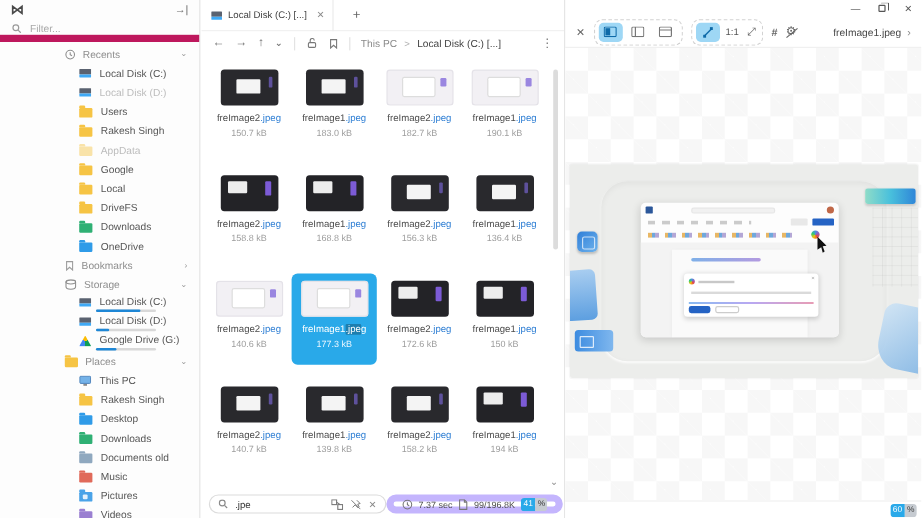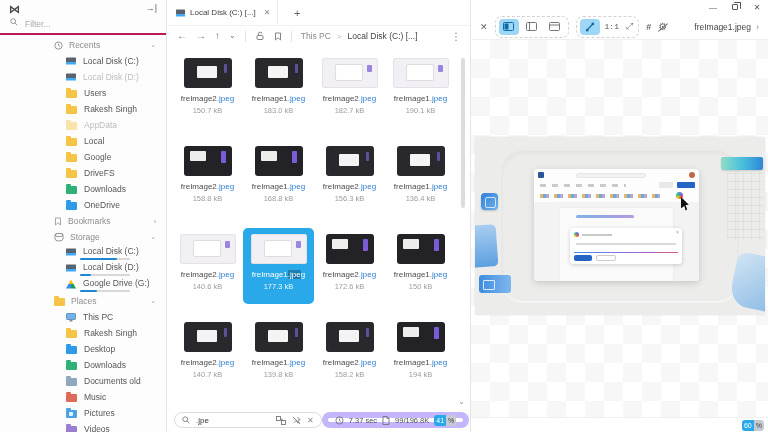--- a/index.html
+++ b/index.html
@@ -4,21 +4,21 @@
 <style>
   html,body{margin:0;padding:0;background:#fff;}
   *{box-sizing:border-box;font-family:"Liberation Sans",sans-serif;}
   .screen{position:relative;width:768px;height:432px;overflow:hidden;background:#fff;}
 
   
   .sidebar{position:absolute;left:0;top:0;bottom:0;width:167px;background:#fdfdfd;border-right:1px solid #e5e5e5;}
   .sb-header{position:relative;height:18px;}
   .applogo{position:absolute;left:9px;top:4px;width:12px;height:11px;color:#4a4a4a;font-size:11px;font-weight:bold;line-height:11px;}
   .collapse-ic{position:absolute;right:9px;top:3px;color:#6a6a6a;font-size:9px;}
-  .sb-filter{position:relative;height:17px;border-bottom:2px solid #be185d;display:flex;align-items:flex-start;padding:0 10px;gap:5px;}
+  .sb-filter{position:relative;height:17px;border-bottom:6px solid #be185d;display:flex;align-items:center;padding:0 10px;gap:5px;}
   .sb-filter input{border:none;outline:none;background:transparent;font-size:8.5px;color:#555;width:110px;}
   .sb-filter input::placeholder{color:#a8a8a8;}
   .sb-list{position:absolute;top:37px;left:0;right:0;bottom:0;overflow:hidden;padding-left:44px;}
   .sb-sec{height:16px;display:flex;align-items:center;padding:0 10px;gap:6px;}
   .sb-sec .lbl{font-size:8.5px;color:#8d8d8d;flex:1;}
   .sb-sec .chev{font-size:7px;color:#9a9a9a;}
   .sb-row{position:relative;height:16px;display:flex;align-items:center;padding-left:22px;gap:7px;}
   .sb-row .lbl{font-size:8.5px;color:#565656;}
   .sb-row.dim .lbl{color:#bcbcbc;}
   .sb-row.dim .folder{opacity:.45;}
@@ -89,21 +89,21 @@
   .preview{position:absolute;right:0;top:0;bottom:0;width:298px;background:#fff;border-left:1px solid #e5e5e5;}
   .winctrl{position:absolute;top:0;right:0;height:14px;display:flex;align-items:center;}
   .wbtn{width:22px;text-align:center;font-size:8px;color:#555;}
   .maxbox{display:inline-block;width:6px;height:6px;border:1px solid #555;border-radius:1px;position:relative;}
   .maxbox::before{content:"";position:absolute;left:1px;top:-3px;width:6px;height:6px;border:1px solid #555;border-left:none;border-bottom:none;border-radius:1px;}
   .ptoolbar{position:absolute;top:14px;left:0;right:0;height:26px;display:flex;align-items:center;padding:0 9px;gap:7px;border-bottom:1px solid #f0f0f0;}
   .pclose{font-size:9px;color:#666;}
   .tgroup{display:flex;align-items:center;gap:3px;border:1px dashed #d2d2d2;border-radius:7px;padding:2px 3px;}
   .ticon{width:20px;height:16px;border-radius:4px;display:flex;align-items:center;justify-content:center;}
   .ticon.active{background:#9ed7f5;}
-  .zoomlbl{font-size:8px;color:#555;padding:0 2px;font-family:Liberation Mono, monospace;}
+  .zoomlbl{font-size:8px;color:#555;padding:0 2px;}
   .expand-ic{font-size:9px;color:#666;padding:0 2px;}
   .hash-ic{font-size:9px;color:#666;font-weight:bold;}
   .gearwrap{position:relative;font-size:10px;color:#666;line-height:1;}
   .gearwrap::after{content:"";position:absolute;left:-1px;top:5px;width:12px;height:1px;background:#666;transform:rotate(-40deg);}
   .pfilename{margin-left:auto;font-size:8.5px;color:#454545;display:flex;align-items:center;gap:5px;}
   .pfilename .chev{color:#8a8a8a;font-size:9px;}
   .canvas{position:absolute;top:40px;left:0;right:0;bottom:15px;background-color:#fff;
     background-image:linear-gradient(45deg,#f7f7f7 25%,transparent 25%,transparent 75%,#f7f7f7 75%),
                      linear-gradient(45deg,#f7f7f7 25%,transparent 25%,transparent 75%,#f7f7f7 75%);
     background-size:38px 38px;background-position:0 0,19px 19px;}
@@ -212,27 +212,27 @@
         <div class="sb-row dim">
           <span class="ic">
             <span class="folder"></span>
           </span>
           <span class="lbl">AppData</span>
         </div>
         <div class="sb-row">
           <span class="ic">
             <span class="folder"></span>
           </span>
+          <span class="lbl">Google</span>
+        </div>
+        <div class="sb-row">
+          <span class="ic">
+            <span class="folder"></span>
+          </span>
           <span class="lbl">Local</span>
-        </div>
-        <div class="sb-row">
-          <span class="ic">
-            <span class="folder"></span>
-          </span>
-          <span class="lbl">Google</span>
         </div>
         <div class="sb-row">
           <span class="ic">
             <span class="folder"></span>
           </span>
           <span class="lbl">DriveFS</span>
         </div>
         <div class="sb-row">
           <span class="ic">
             <span class="folder green"></span>

